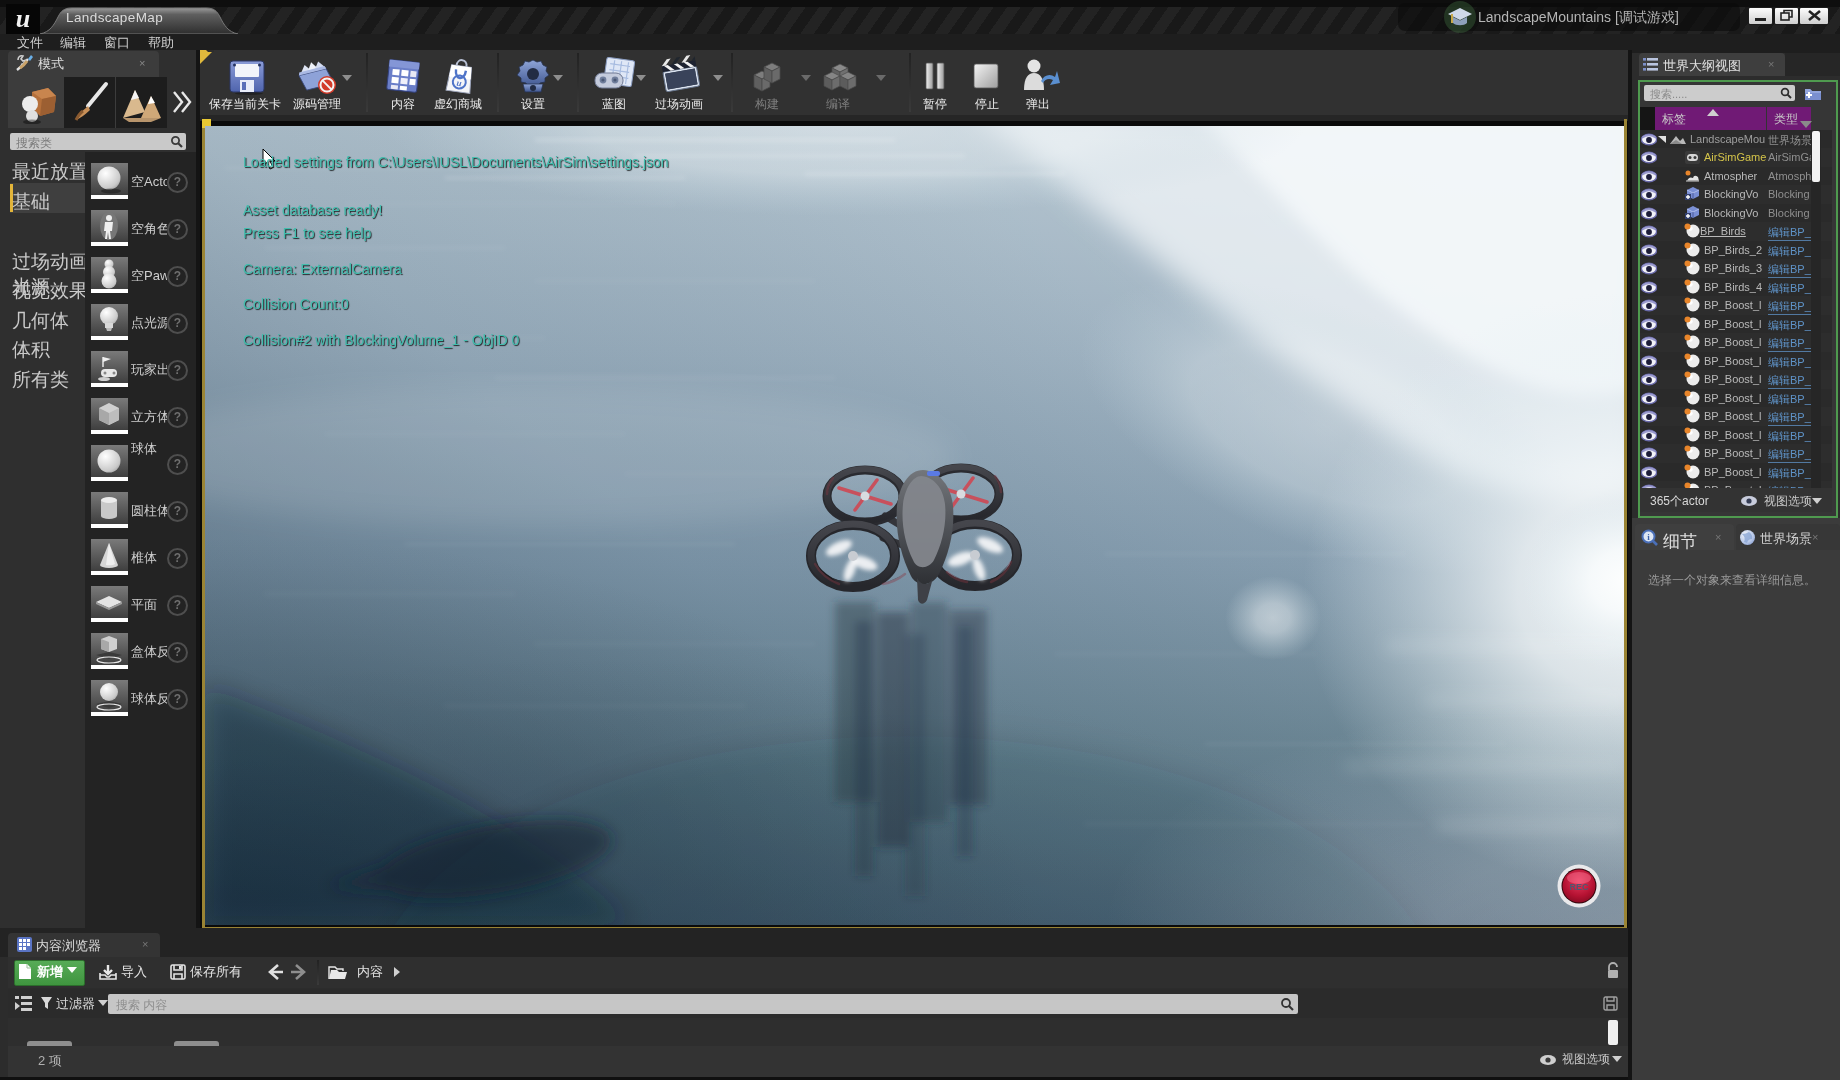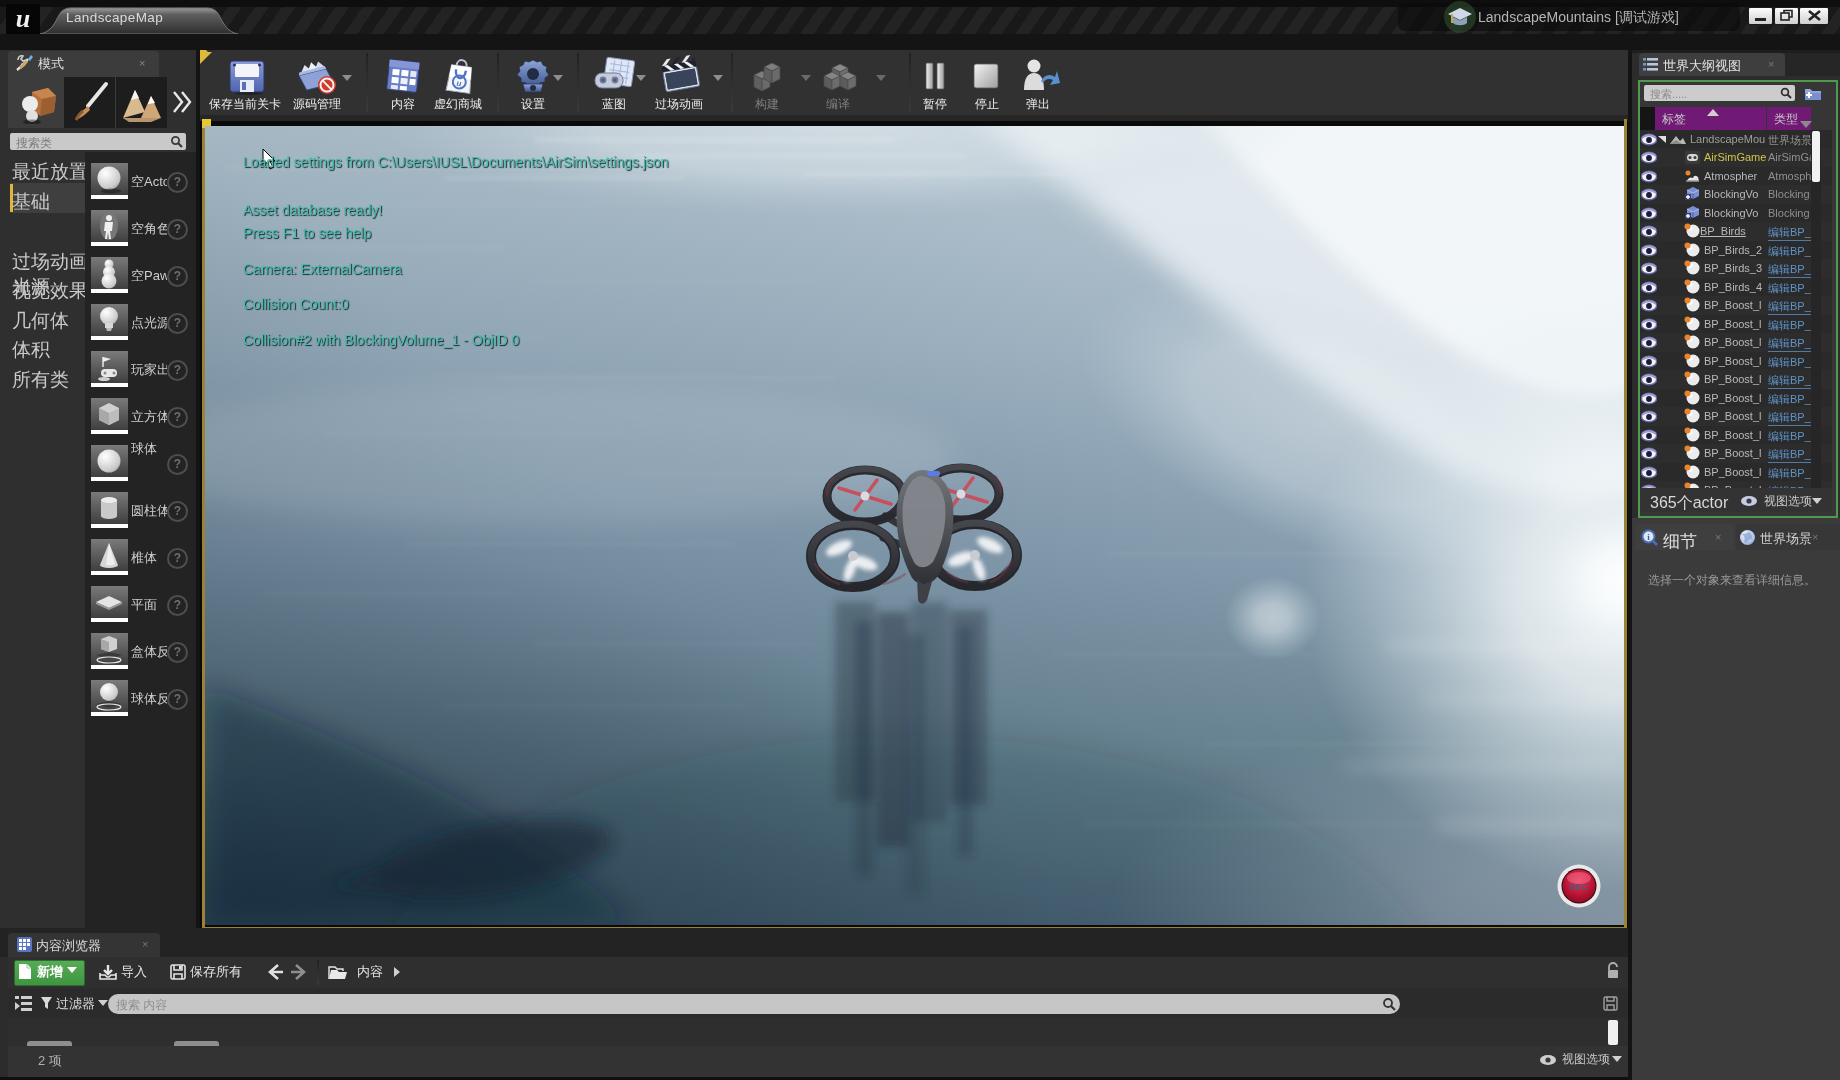--- a/index.html
+++ b/index.html
@@ -67,21 +67,21 @@
   .dtab{position:absolute;top:6px;height:26px;background:#3f3f3f;border-radius:4px 4px 0 0;}
   
   #cbrowser{left:0px;top:928px;width:1628px;height:152px;background:#2c2c2c;}
   #cb-tabrow{left:0;top:0;width:1628px;height:29px;background:#232323;}
   #cb-tab{left:8px;top:5px;width:152px;height:24px;background:#343434;border-radius:4px 4px 0 0;}
   #cb-toolrow{left:8px;top:29px;width:1620px;height:31px;background:#2f2f2f;}
   #cb-filterrow{left:8px;top:61px;width:1620px;height:29px;background:#2b2b2b;}
   #cb-assets{left:8px;top:90px;width:1620px;height:28px;background:#2e2e2e;}
   #cb-footer{left:8px;top:118px;width:1620px;height:31px;background:#333333;}
   #newbtn{left:6px;top:3px;width:69px;height:24px;background:linear-gradient(#57ab57,#3f953f);border:1px solid #2c6e2c;border-radius:2px;}
-  #cb-search{left:100px;top:5px;width:1292px;height:20px;background:#c6c6c6;border-radius:10px;}
+  #cb-search{left:100px;top:5px;width:1190px;height:20px;background:#c6c6c6;border-radius:2px;}
 </style>
 </head>
 <body>
 <div id="root">
 
   <div class="abs" id="titlebar"></div>
   <div class="abs" id="stripes"></div>
   <div class="abs" id="ulogo">
     <svg width="34" height="30" viewBox="0 0 34 30">
       <rect x="0" y="0" width="34" height="30" fill="#060606"></rect>
@@ -115,20 +115,26 @@
         <rect x="6" y="10" width="11" height="3" fill="#222"></rect>
       </svg></div>
   <div class="abs winbtn" style="left:1774px;"><svg width="23" height="16">
         <rect x="6" y="5" width="8" height="7" fill="none" stroke="#222" stroke-width="1.6"></rect>
         <path d="M9,5 L9,2.5 L17,2.5 L17,9 L14,9" fill="none" stroke="#222" stroke-width="1.6"></path>
       </svg></div>
   <div class="abs winbtn" style="left:1799px;width:28px;"><svg width="29" height="16">
         <path d="M9,3 L20,12 M20,3 L9,12" stroke="#222" stroke-width="2.6"></path>
       </svg></div>
 
+  <div class="abs" id="menubar">
+    <div class="abs menuitem" style="left:17px;">文件</div>
+    <div class="abs menuitem" style="left:60px;">编辑</div>
+    <div class="abs menuitem" style="left:104px;">窗口</div>
+    <div class="abs menuitem" style="left:148px;">帮助</div>
+  </div>
 
   <div class="abs" id="modes">
     <div class="abs" id="modes-tab"></div>
     <svg class="abs" style="left:15px;top:4px" width="20" height="20" viewBox="0 0 20 20">
       <path d="M2,16 C6,13 10,9 13,5" stroke="#e2e2e2" stroke-width="2.4" fill="none"></path>
       <path d="M13,5 L16,1 L18,3 L15,7 Z" fill="#6ab0e8"></path>
       <path d="M3,6 C3,3 5,1 8,2 L6,5 L8,7 L11,6 C11,9 8,11 6,10" stroke="#cfcfcf" stroke-width="1.6" fill="none"></path>
       <path d="M5,14 C8,12 10,10 12,7" stroke="#caa36a" stroke-width="3" fill="none"></path>
     </svg>
     <div class="abs" id="modes-tab-label">模式</div>
@@ -942,21 +948,21 @@
             <svg style="position:absolute;left:44px;top:1px" width="17" height="15">
               <use href="#bpsph"></use>
             </svg>
             <span class="nm" style="left:64px;width:62px;">BP_Boost_l</span>
             <span class="lk">编辑BP_Bo</span>
           </div>
         <div class="abs" style="left:171px;top:0;width:10px;height:358px;background:#262626;"></div>
         <div class="abs" style="left:172px;top:1px;width:8px;height:51px;background:#f2f2f2;border-radius:2px;"></div>
       </div>
       <div class="abs" id="outl-footer">
-        <div class="abs" style="left:10px;top:5px;color:#d8d8d8;font-size:16px;">365个actor</div>
+        <div class="abs" style="left:10px;top:5px;color:#d8d8d8;font-size:12px;">365个actor</div>
         <svg class="abs" style="left:100px;top:7px" width="18" height="12" viewBox="0 0 18 12">
             <ellipse cx="9" cy="6" rx="8" ry="5" fill="#c8ccdc"></ellipse>
             <circle cx="9" cy="6" r="2.6" fill="#343c54"></circle>
           </svg>
         <div class="abs" style="left:124px;top:5px;color:#c8c8c8;font-size:12px;">视图选项</div>
         <div class="abs caret" style="left:172px;top:10px;border-top-color:#d0d0d0;"></div>
       </div>
     </div>
   </div>
 

